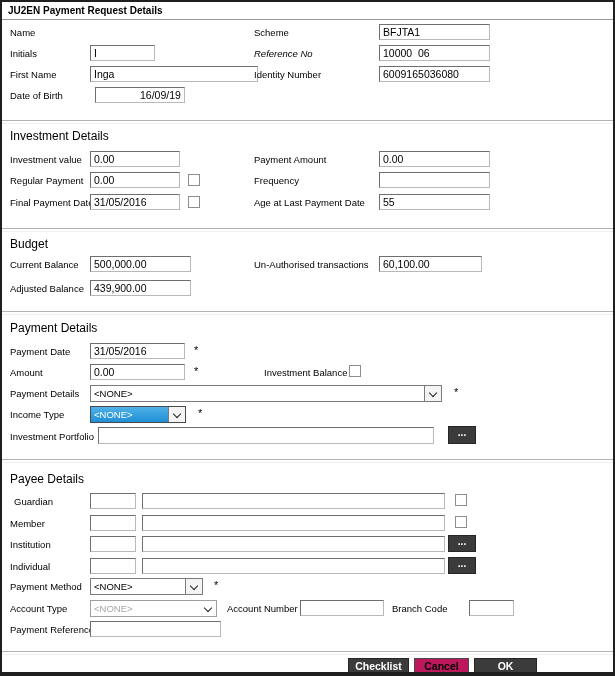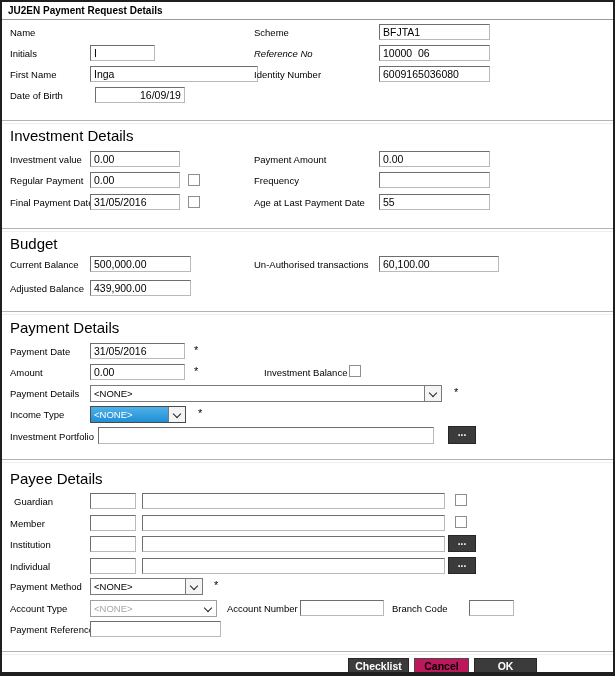--- a/index.html
+++ b/index.html
@@ -7,21 +7,21 @@
   .window {
     position:relative; width:615px; height:676px; box-sizing:border-box;
     border:2px solid #1f1f1f; border-bottom-width:4px; background:#fff; overflow:hidden;
   }
   .title {
     position:absolute; left:6px; top:3px; font-size:10px; font-weight:bold; white-space:nowrap;
   }
   .rule { position:absolute; left:0; right:0; height:0; border-top:1px solid #9a9a9a; }
   .sep  { position:absolute; left:0; right:0; height:2px; border-top:1px solid #b3b3b3; border-bottom:1px solid #efefef; }
   .lbl { position:absolute; font-size:9.5px; white-space:nowrap; line-height:12px; }
-  .sect { position:absolute; font-size:15px; white-space:nowrap; line-height:12px; }
+  .sect { position:absolute; font-size:12px; white-space:nowrap; line-height:12px; }
   .fld {
     position:absolute; height:16px; box-sizing:border-box; background:#fff;
     border:1px solid; border-color:#6e6e6e #b9b9b9 #b9b9b9 #6e6e6e;
     font-family:"Liberation Sans", sans-serif; font-size:10.5px; color:#000;
     padding:0 3px; outline:none;
   }
   .dd {
     position:absolute; height:17px; box-sizing:border-box; background:#fff;
     border:1px solid #7a7a7a; display:flex; align-items:stretch; cursor:default;
   }
@@ -96,21 +96,21 @@
   <span class="lbl" style="left:252px; top:195px;">Age at Last Payment Date</span>
   <input class="fld" style="left: 377px; top: 192px; width: 111px;" value="55">
 
   <div class="sep" style="top:226px;"></div>
 
   <span class="sect" style="left:8px; top:236px;">Budget</span>
 
   <span class="lbl" style="left:8px; top:257px;">Current Balance</span>
   <input class="fld" style="left: 88px; top: 254px; width: 101px;" value="500,000.00">
   <span class="lbl" style="left:252px; top:257px;">Un-Authorised transactions</span>
-  <input class="fld" style="left: 377px; top: 254px; width: 120px;" value="60,100.00">
+  <input class="fld" style="left: 377px; top: 254px; width: 103px;" value="60,100.00">
 
   <span class="lbl" style="left:8px; top:281px;">Adjusted Balance</span>
   <input class="fld" style="left: 88px; top: 278px; width: 101px;" value="439,900.00">
 
   <div class="sep" style="top:309px;"></div>
 
   <span class="sect" style="left:8px; top:320px;">Payment Details</span>
 
   <span class="lbl" style="left:8px; top:344px;">Payment Date</span>
   <input class="fld" style="left: 88px; top: 341px; width: 95px;" value="31/05/2016">

